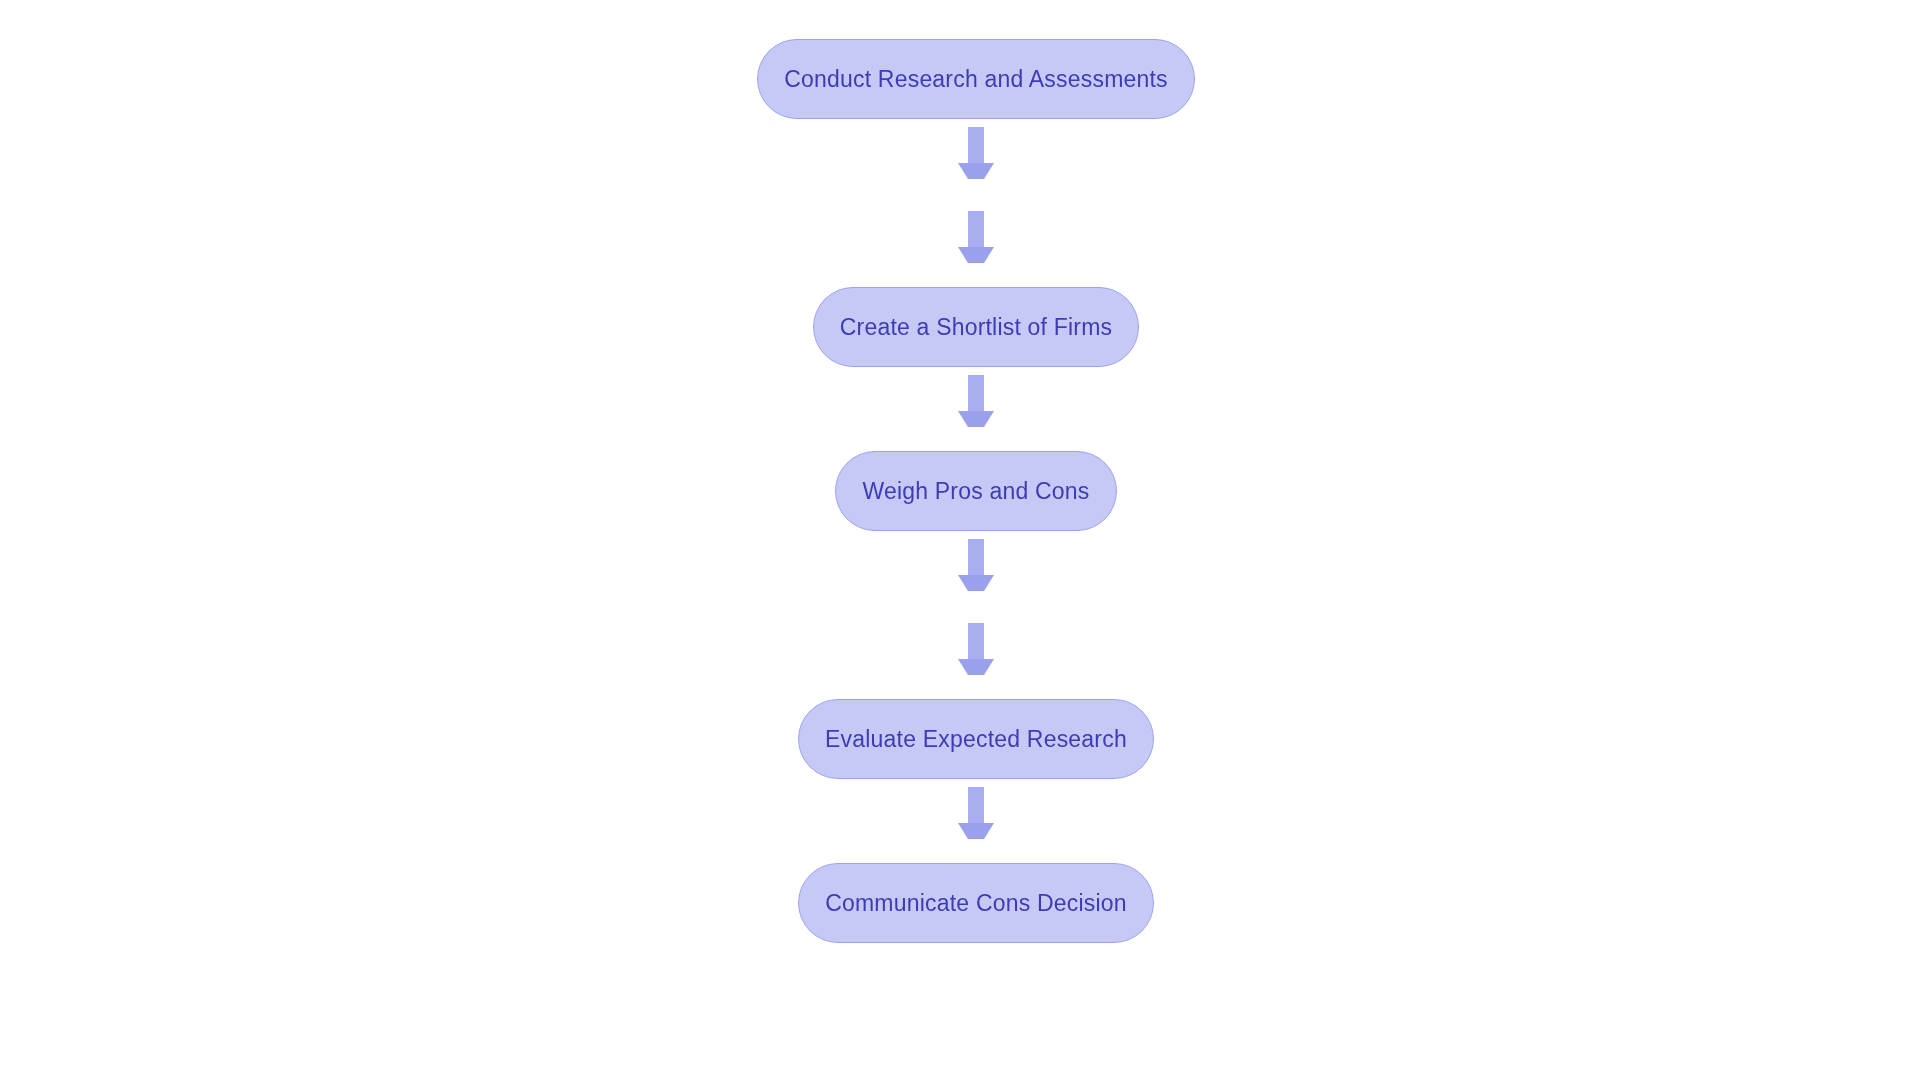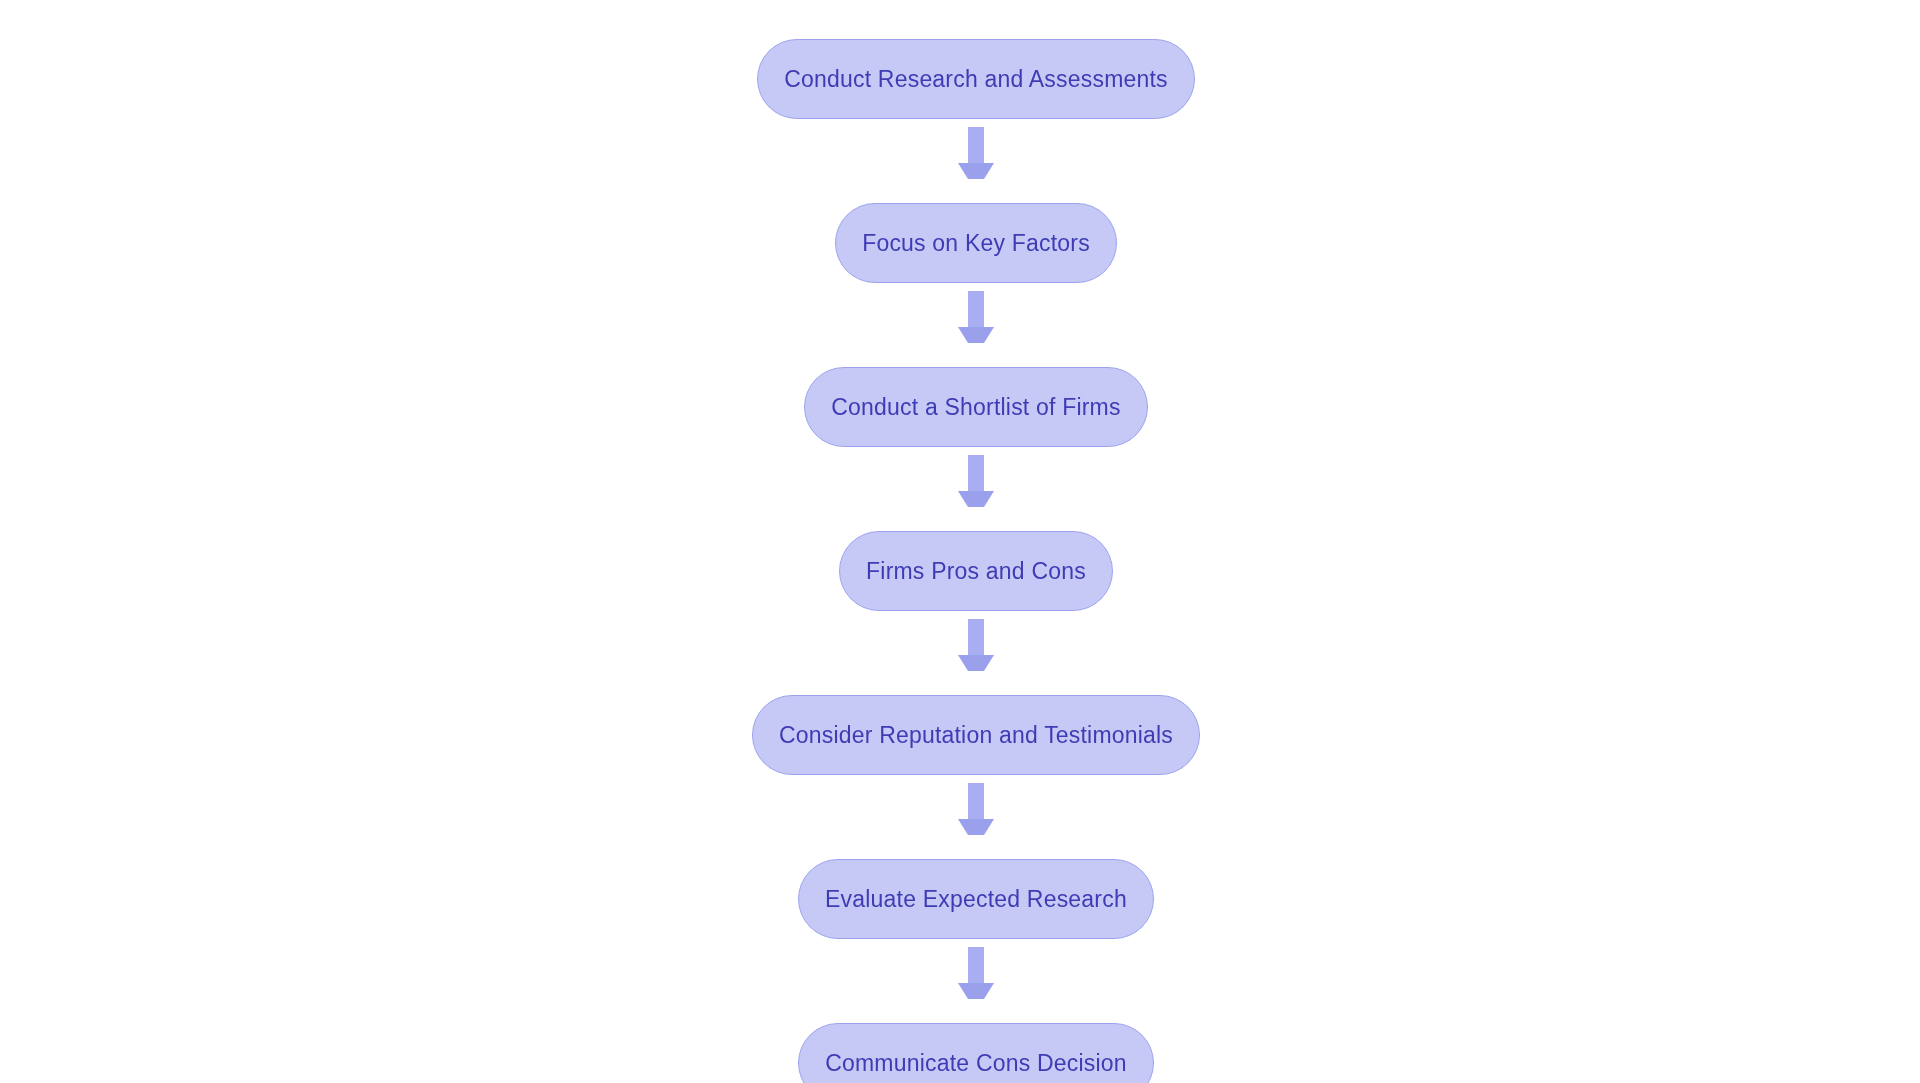--- a/index.html
+++ b/index.html
@@ -80,42 +80,40 @@
 <div class="canvas">
   <div class="flow">
 
     <div class="node n1">Conduct Research and Assessments</div>
 
     <div class="arrow">
       <div class="arrow-shaft"></div>
       <div class="arrow-head"></div>
     </div>
 
-    <div class="node n2">Focus on Key Factors</div>
 
     <div class="arrow">
       <div class="arrow-shaft"></div>
       <div class="arrow-head"></div>
     </div>
 
-    <div class="node n3">Conduct a Shortlist of Firms</div>
+    <div class="node n3">Create a Shortlist of Firms</div>
 
     <div class="arrow">
       <div class="arrow-shaft"></div>
       <div class="arrow-head"></div>
     </div>
 
-    <div class="node n4">Firms Pros and Cons</div>
+    <div class="node n4">Weigh Pros and Cons</div>
 
     <div class="arrow">
       <div class="arrow-shaft"></div>
       <div class="arrow-head"></div>
     </div>
 
-    <div class="node n5">Consider Reputation and Testimonials</div>
 
     <div class="arrow">
       <div class="arrow-shaft"></div>
       <div class="arrow-head"></div>
     </div>
 
     <div class="node n6">Evaluate Expected Research</div>
 
     <div class="arrow">
       <div class="arrow-shaft"></div>

